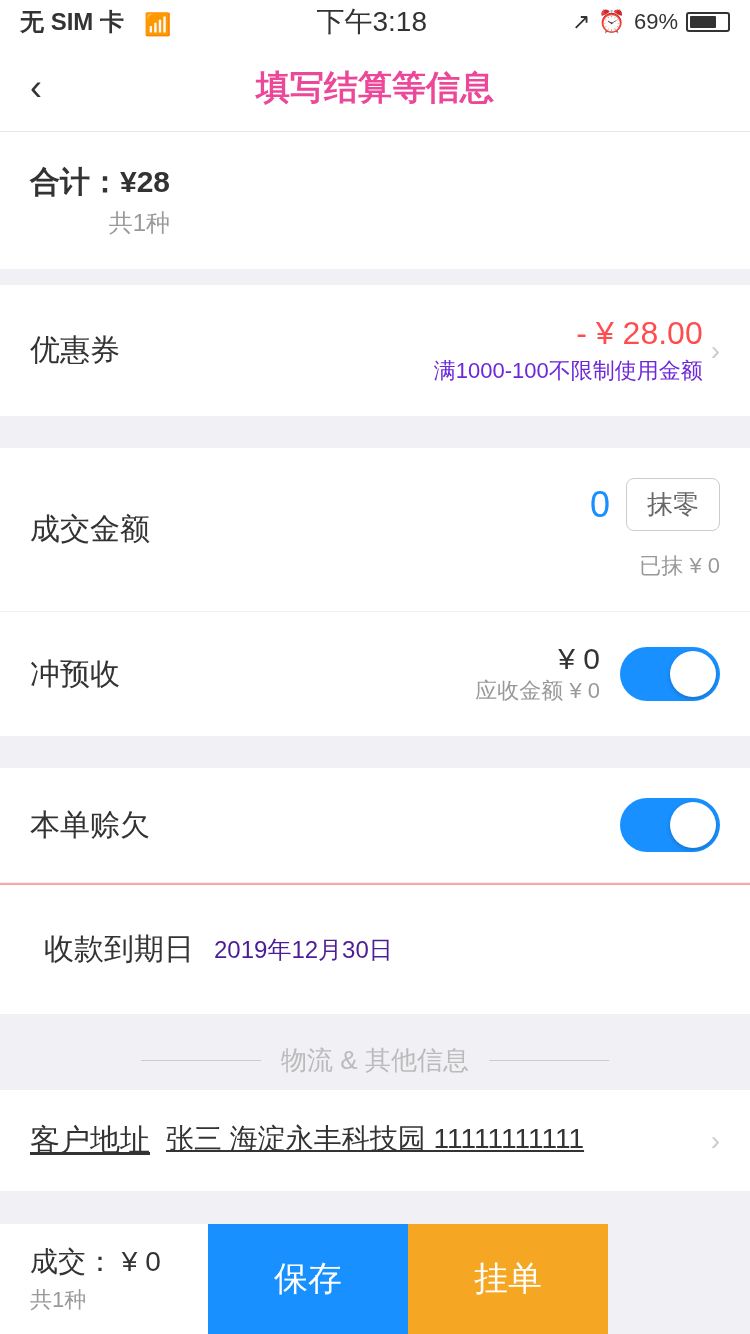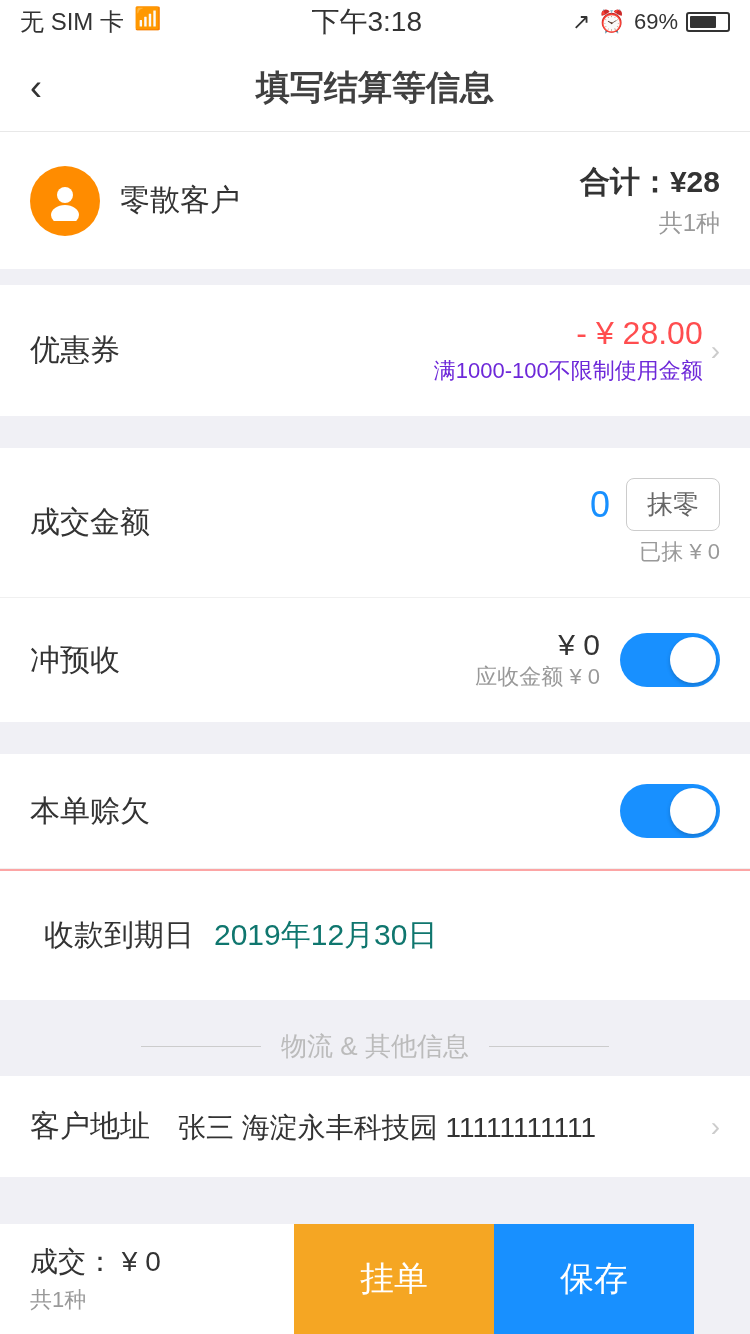--- a/index.html
+++ b/index.html
@@ -20,22 +20,23 @@
       height: 44px;
       display: flex;
       align-items: center;
       justify-content: space-between;
       padding: 0 20px;
       font-size: 24px;
       font-weight: 500;
     }
     .status-left {
       display: flex;
-      align-items: flex-start;
-      gap: 10px;
+      align-items: flex-end;
+      gap: 20px;
+      font-weight: bold;
     }
     .status-right {
       display: flex;
       align-items: center;
       gap: 8px;
       font-size: 22px;
     }
     .wifi-icon { font-size: 22px; }
     .battery-body {
       width: 44px;
@@ -68,21 +69,21 @@
     .nav-back {
       position: absolute;
       left: 30px;
       font-size: 36px;
       color: #333;
       cursor: pointer;
     }
     .nav-title {
       font-size: 34px;
       font-weight: 600;
-      color: #404040;
+      color: #ec4899;
     }
 
     
     .content {
       background: #f0f0f5;
       padding-bottom: 120px;
     }
 
     
     .customer-section {
@@ -178,21 +179,21 @@
       border-radius: 8px;
       padding: 8px 20px;
       font-size: 26px;
       color: #666;
       background: #fff;
       cursor: pointer;
     }
     .deal-sub {
       font-size: 22px;
       color: #999;
-      margin-top: 6px;
+      margin-top: 20px;
       text-align: right;
     }
 
     
     .chong-right {
       display: flex;
       align-items: center;
       gap: 20px;
     }
     .chong-amounts {
@@ -251,22 +252,22 @@
     .due-date-row {
       display: flex;
       align-items: center;
       gap: 20px;
     }
     .due-date-label {
       font-size: 30px;
       color: #333;
     }
     .due-date-value {
-      font-size: 30px;
-      color: #0f766e;
+      font-size: 24px;
+      color: #4c1d95;
     }
 
     
     .logistics-divider {
       background: #f0f0f5;
       height: 60px;
       display: flex;
       align-items: center;
       justify-content: center;
       margin: 16px 0 0;
@@ -290,22 +291,23 @@
     
     .address-section {
       background: #fff;
       padding: 30px;
       display: flex;
       align-items: center;
       justify-content: space-between;
     }
     .address-left {
       display: flex;
-      align-items: flex-end;
-      gap: 28px;
+      align-items: flex-start;
+      gap: 16px;
+      text-decoration: underline;
     }
     .address-label {
       font-size: 30px;
       color: #333;
       flex-shrink: 0;
     }
     .address-value {
       font-size: 28px;
       color: #333;
     }
@@ -318,21 +320,21 @@
     .empty-area {
       background: #f0f0f5;
       height: 200px;
     }
 
     
     .bottom-bar {
       position: fixed;
       bottom: 0;
       left: 0;
-      width: 694px;
+      width: 608px;
       height: 110px;
       display: flex;
       align-items: center;
       background: #fff;
       justify-content: flex-end;
     }
     .bottom-summary {
       flex: 1;
       padding: 0 30px;
     }
@@ -401,29 +403,20 @@
 </div>
 
 <div class="nav-bar">
   <span class="nav-back">‹</span>
   <span class="nav-title">填写结算等信息</span>
 </div>
 
 <div class="content">
 
   <div class="customer-section">
-    <div class="customer-left">
-      <div class="avatar">
-        <svg width="40" height="40" viewBox="0 0 40 40" xmlns="http://www.w3.org/2000/svg">
-          <circle cx="20" cy="14" r="8" fill="#fff"></circle>
-          <ellipse cx="20" cy="34" rx="14" ry="10" fill="#fff"></ellipse>
-        </svg>
-      </div>
-      <span class="customer-name">零散客户</span>
-    </div>
     <div class="customer-right">
       <div class="total-amount">合计：¥28</div>
       <div class="total-count">共1种</div>
     </div>
   </div>
 
   <div class="form-section">
     <div class="form-row">
       <span class="form-label">优惠券</span>
       <div class="coupon-row-inner">
@@ -499,15 +492,15 @@
 </div>
 
 <div class="bottom-bar">
   <div class="bottom-summary">
     <div class="bottom-deal">
       <span>成交：</span>
       <span>¥ 0</span>
     </div>
     <div class="bottom-count">共1种</div>
   </div>
+  <button class="bottom-btn btn-save">保存</button>
   <button class="bottom-btn btn-pending">挂单</button>
-  <button class="bottom-btn btn-save">保存</button>
 </div>
 
 </body></html>

